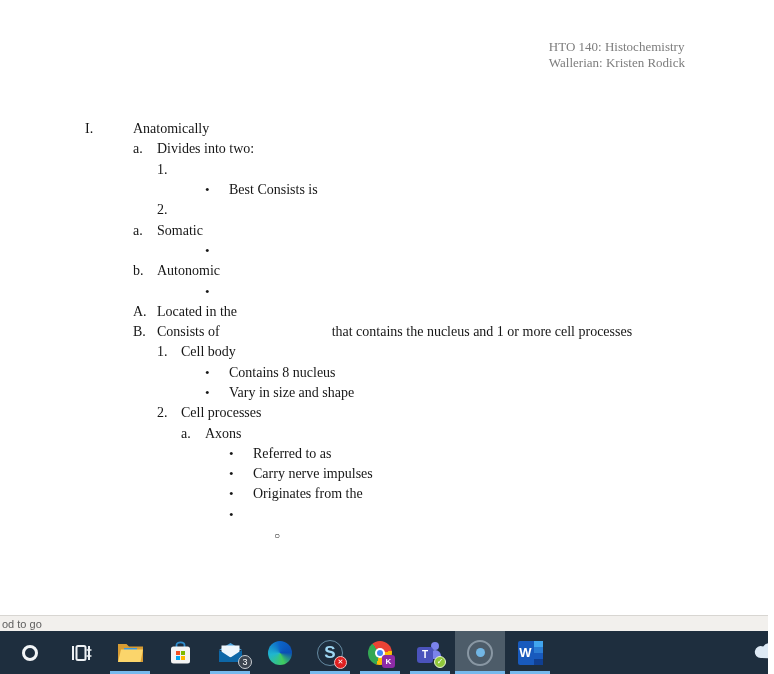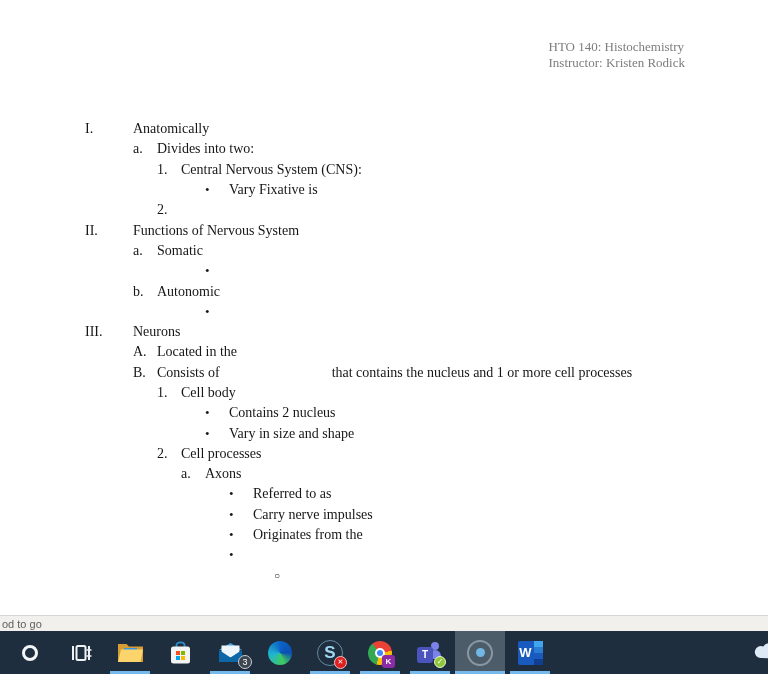--- a/index.html
+++ b/index.html
@@ -95,84 +95,75 @@
   .cloud { position:absolute; right:-6px; top:12px; }
 </style>
 </head>
 <body>
 
 <div class="screen">
 
   <div class="doc">
     <div class="doc-header">
       <div>HTO 140: Histochemistry</div>
-      <div>Instructor: Kristen Rodick</div>
+      <div>Wallerian: Kristen Rodick</div>
     </div>
 
     <div class="outline">
       <div class="row l1">
           <span class="mk">I.</span>
           <span>Anatomically</span>
         </div>
       <div class="row l2">
           <span class="mk">a.</span>
           <span>Divides into two:</span>
         </div>
       <div class="row l3">
           <span class="mk">1.</span>
-          <span>Central Nervous System (CNS):</span>
-        </div>
-      <div class="row l3b">
-          <span class="mk">•</span>
-          <span>Vary Fixative is</span>
+        </div>
+      <div class="row l3b">
+          <span class="mk">•</span>
+          <span>Best Consists is</span>
         </div>
       <div class="row l3">
           <span class="mk">2.</span>
-        </div>
-      <div class="row l1">
-          <span class="mk">II.</span>
-          <span>Functions of Nervous System</span>
         </div>
       <div class="row l2">
           <span class="mk">a.</span>
           <span>Somatic</span>
         </div>
       <div class="row l3b">
           <span class="mk">•</span>
           <span></span>
         </div>
       <div class="row l2">
           <span class="mk">b.</span>
           <span>Autonomic</span>
         </div>
       <div class="row l3b">
           <span class="mk">•</span>
           <span></span>
-        </div>
-      <div class="row l1">
-          <span class="mk">III.</span>
-          <span>Neurons</span>
         </div>
       <div class="row l2">
           <span class="mk">A.</span>
           <span>Located in the</span>
         </div>
       <div class="row l2">
           <span class="mk">B.</span>
           <span>Consists of</span>
           <span class="gap"></span>
           <span>that contains the nucleus and 1 or more cell processes</span>
         </div>
       <div class="row l3">
           <span class="mk">1.</span>
           <span>Cell body</span>
         </div>
       <div class="row l3b">
           <span class="mk">•</span>
-          <span>Contains 2 nucleus</span>
+          <span>Contains 8 nucleus</span>
         </div>
       <div class="row l3b">
           <span class="mk">•</span>
           <span>Vary in size and shape</span>
         </div>
       <div class="row l3">
           <span class="mk">2.</span>
           <span>Cell processes</span>
         </div>
       <div class="row l4a">

